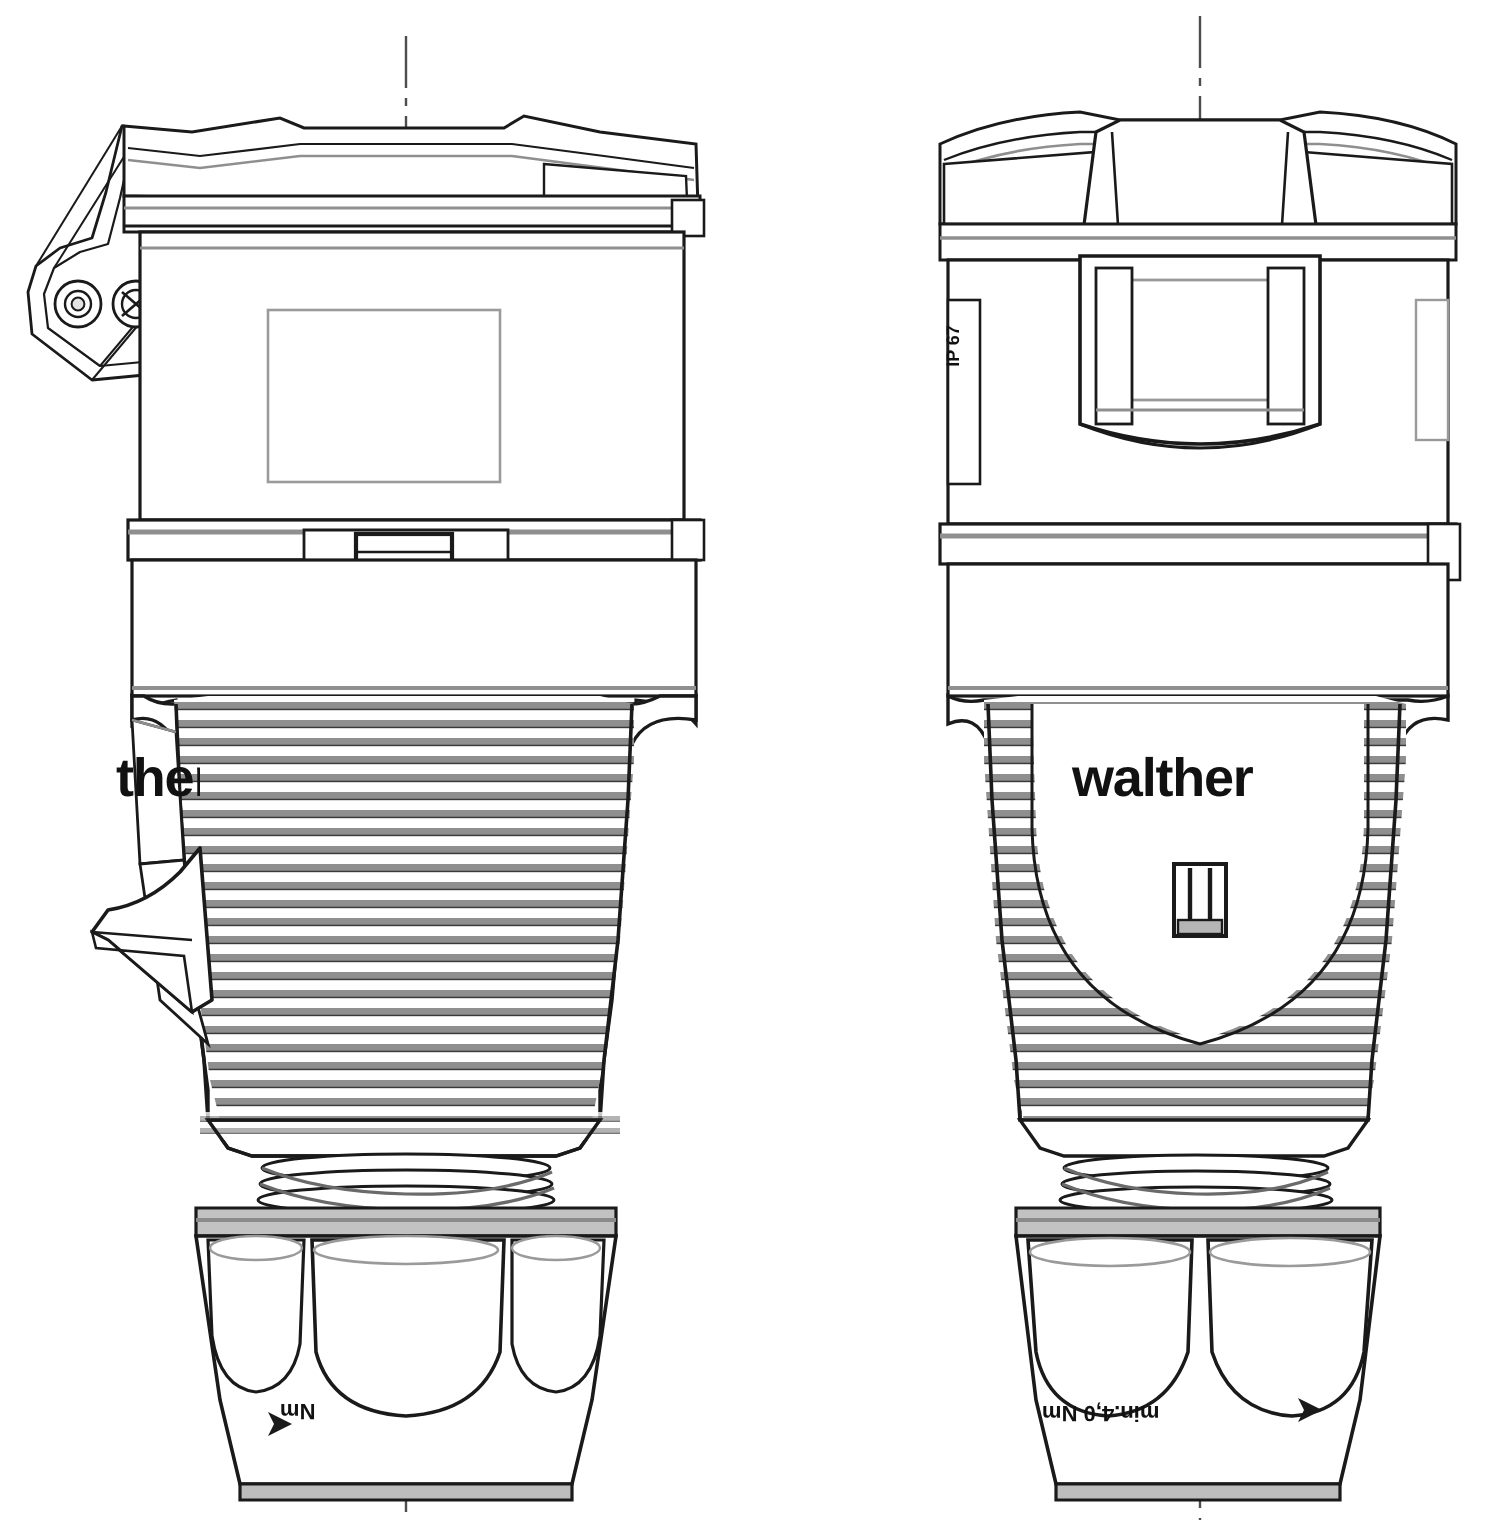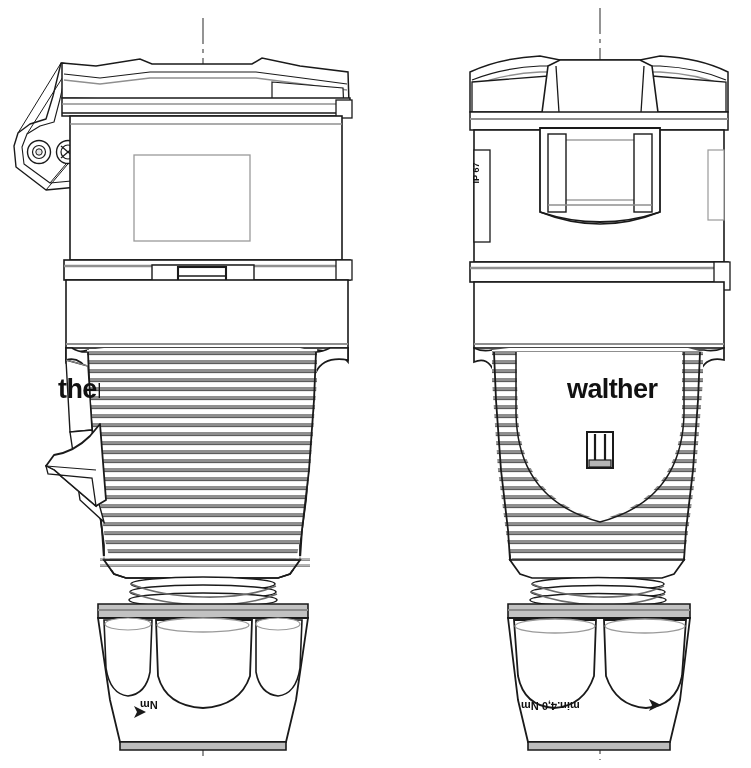--- a/index.html
+++ b/index.html
@@ -1,21 +1,21 @@
 <!DOCTYPE html>
 <html><head>
 <meta charset="utf-8">
 <title>Technical Drawing</title>
 <style>
   html,body{margin:0;padding:0;background:#ffffff;}
   body{width:751px;height:768px;overflow:hidden;font-family:"Liberation Sans",sans-serif;}
   #sheet{position:relative;width:751px;height:768px;background:#ffffff;}
   #sheet svg{display:block;position:absolute;left:0;top:0;}
   .lbl{position:absolute;font-family:"Liberation Sans",sans-serif;font-weight:bold;color:#111;white-space:nowrap;}
-  #brand-right{left:567px;top:374px;font-size:27px;letter-spacing:-0.6px;}
+  #brand-right{left:536px;top:374px;font-size:27px;letter-spacing:-0.6px;}
   #brand-left{left:58px;top:374px;font-size:27px;letter-spacing:-0.6px;overflow:hidden;width:42px;}
   #torque-right{left:521px;top:700px;font-size:11px;transform:rotate(180deg);transform-origin:center center;}
   #torque-left{left:140px;top:699px;font-size:11px;transform:rotate(180deg);transform-origin:center center;}
   #sidecode-right{left:466px;top:168px;font-size:9px;transform:rotate(-90deg);transform-origin:center center;}
 </style>
 </head>
 <body>
 
 <div id="sheet">
 

